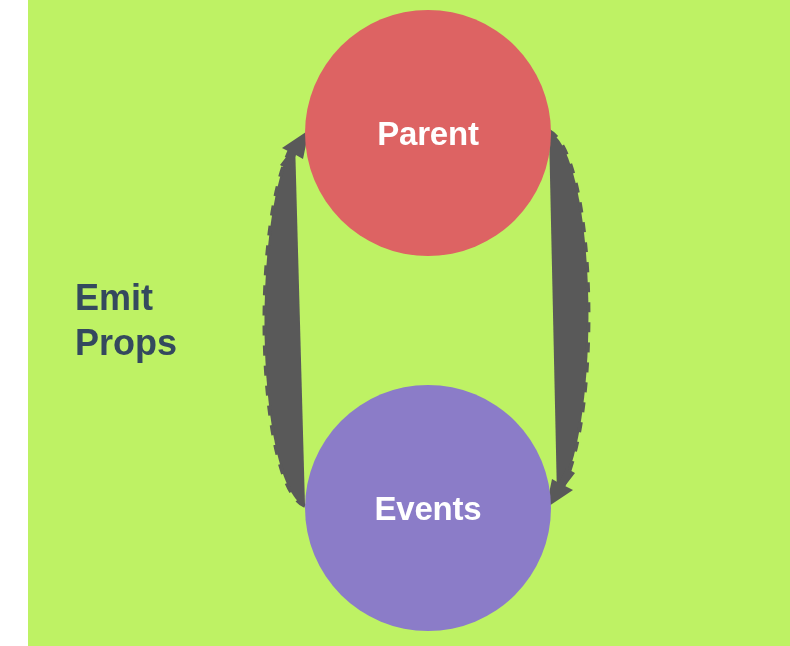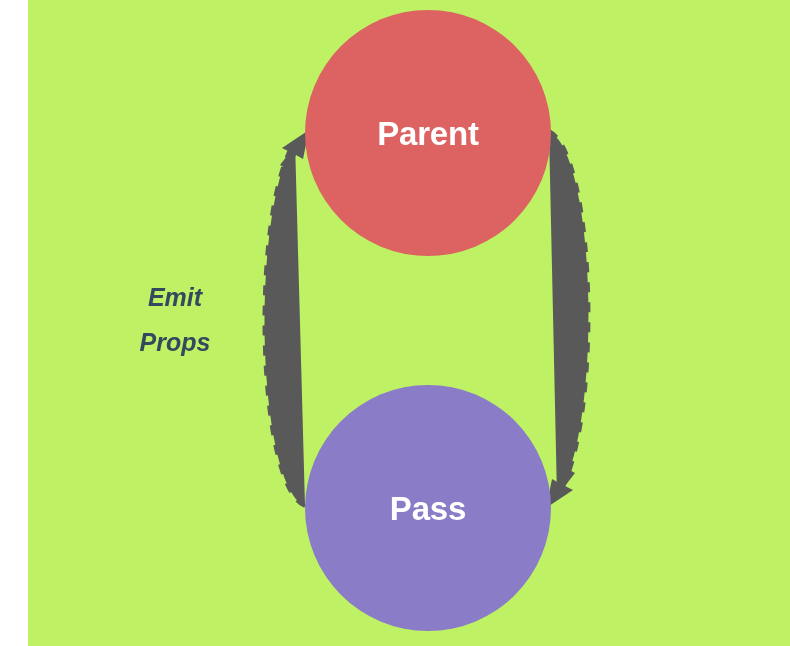--- a/index.html
+++ b/index.html
@@ -53,27 +53,26 @@
     left: 277px;
     top: 385px;
     width: 246px;
     height: 246px;
     background: #8b7cc8;
   }
   .edge-label {
     position: absolute;
     font-family: "Liberation Sans", sans-serif;
     font-weight: bold;
-    font-size: 25px;
+    font-size: 36px;
     line-height: 45px;
     color: #34495e;
-    text-align: center;
+    text-align: left;
     white-space: nowrap;
     user-select: none;
-    font-style: italic;
   }
   #edge-label-emit-events {
     left: 47px;
     top: 275px;
     width: 200px;
   }
   #edge-label-pass-props {
     left: 565px;
     top: 275px;
     width: 200px;
@@ -100,21 +99,21 @@
 
       <path d="M 518 508 L 545 490 L 537 486 L 547 473 L 538 468 L 531 483 L 524 479 Z" fill="#595959"></path>
     </g>
   </svg>
 
   <div class="node-circle" id="node-parent" style="background: rgb(221, 99, 99); left: 277px; top: 10px; width: 246px; height: 246px;">
     <span class="node-label" style="color: rgb(255, 255, 255);">Parent</span>
   </div>
 
   <div class="node-circle" id="node-child" style="background: rgb(139, 124, 200); left: 277px; top: 385px; width: 246px; height: 246px;">
-    <span class="node-label" style="color: rgb(255, 255, 255);">Pass</span>
+    <span class="node-label" style="color: rgb(255, 255, 255);">Events</span>
   </div>
 
   <div class="edge-label" id="edge-label-emit-events" style="color: rgb(52, 73, 94);">
     <span class="edge-label-line">Emit</span>
     <span class="edge-label-line">Props</span>
   </div>
 
   <div class="edge-label" id="edge-label-pass-props" style="color: rgb(52, 73, 94);">
   </div>
 

